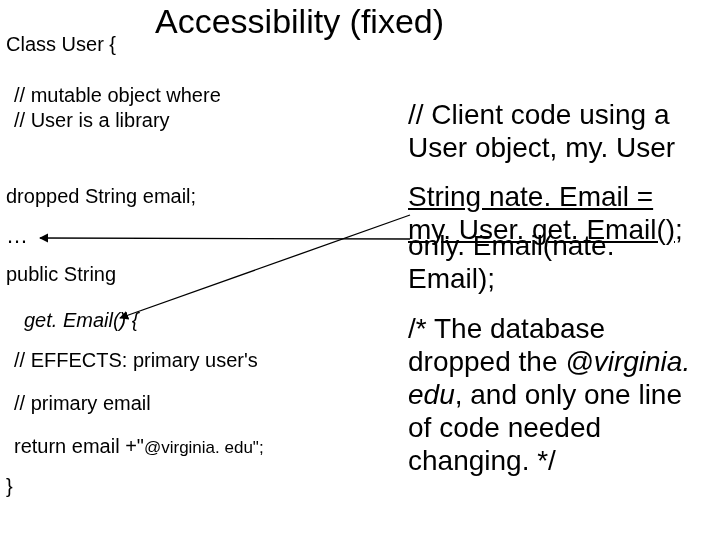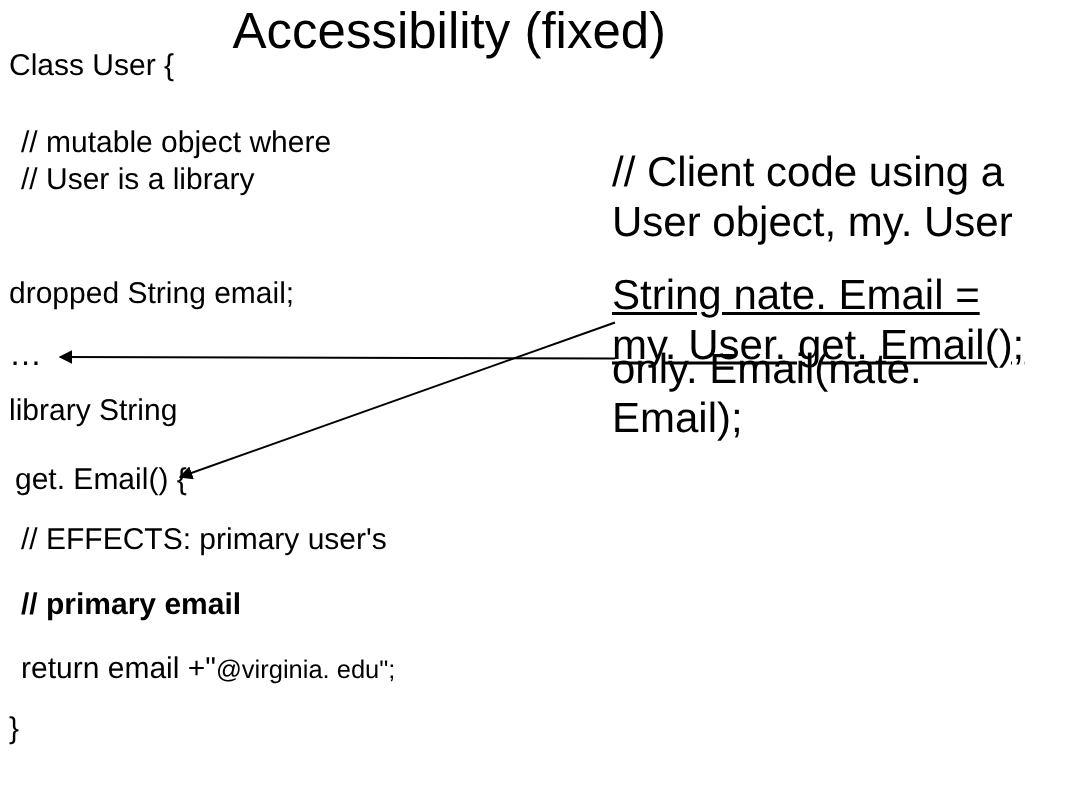--- a/index.html
+++ b/index.html
@@ -36,23 +36,23 @@
 
   .left0  { left: 6px;  top: 34px; }
   .left1  { left: 14px; top: 60px; }
   .left2  { left: 14px; top: 85px; }
   .left3  { left: 14px; top: 110px; }
   .left4  { left: 14px; top: 135px; }
 
   .left5  { left: 6px;  top: 186px; } 
   .left6  { left: 6px;  top: 225px; font-size: 22px; } 
   .left7  { left: 6px;  top: 264px; } 
-  .left8  { left: 10px; top: 310px; } 
+  .left8  { left: 24px; top: 310px; font-style: italic; } 
   .left9  { left: 14px; top: 350px; } 
-  .left10 { left: 14px; top: 393px; font-weight: bold; } 
+  .left10 { left: 14px; top: 393px; } 
   .left11 { left: 14px; top: 436px; color: #000; } 
   .left11 .sm { font-size: 17px; }
   .left12 { left: 6px;  top: 476px; } 
 
   
   .r {
     position: absolute;
     left: 408px;
     width: 285px;
     font-size: 28px;
@@ -83,34 +83,37 @@
   <div class="l left2">// mutable object where</div>
   <div class="l left3">// User is a library</div>
 
   <div class="l left5">
     <span class="priv">dropped</span><span> String email;</span>
   </div>
 
   <div class="l left6">…</div>
 
   <div class="l left7">
-    <span class="pub">library</span><span> String</span>
+    <span class="pub">public</span><span> String</span>
   </div>
 
   <div class="l left8">get. Email() {</div>
   <div class="l left9">// EFFECTS: primary user's</div>
   <div class="l left10">// primary email</div>
   <div class="l left11">
     <span>return email +"</span><span class="sm">@virginia. edu";</span>
   </div>
   <div class="l left12">}</div>
 
   <div class="r r0">// Client code using a User object, my. User</div>
   <div class="r r1">String nate. Email = my. User. get. Email();</div>
   <div class="r r2">only. Email(nate. Email);</div>
+  <div class="r r3">
+    <span>/*  The database dropped the </span><span class="ital">@virginia. edu</span><span>, and only one line of code needed changing.   */</span>
+  </div>
 
   <svg class="arrows">
     <defs>
       <marker id="arrowA" viewBox="0 0 10 10" refX="9" refY="5" markerWidth="7" markerHeight="7" orient="auto-start-reverse">
         <path d="M 0 0 L 10 5 L 0 10 z" fill="#000"></path>
       </marker>
     </defs>
 
     <line x1="410" y1="215" x2="120" y2="318" stroke="#000" stroke-width="1.3" marker-end="url(#arrowA)"></line>
 

